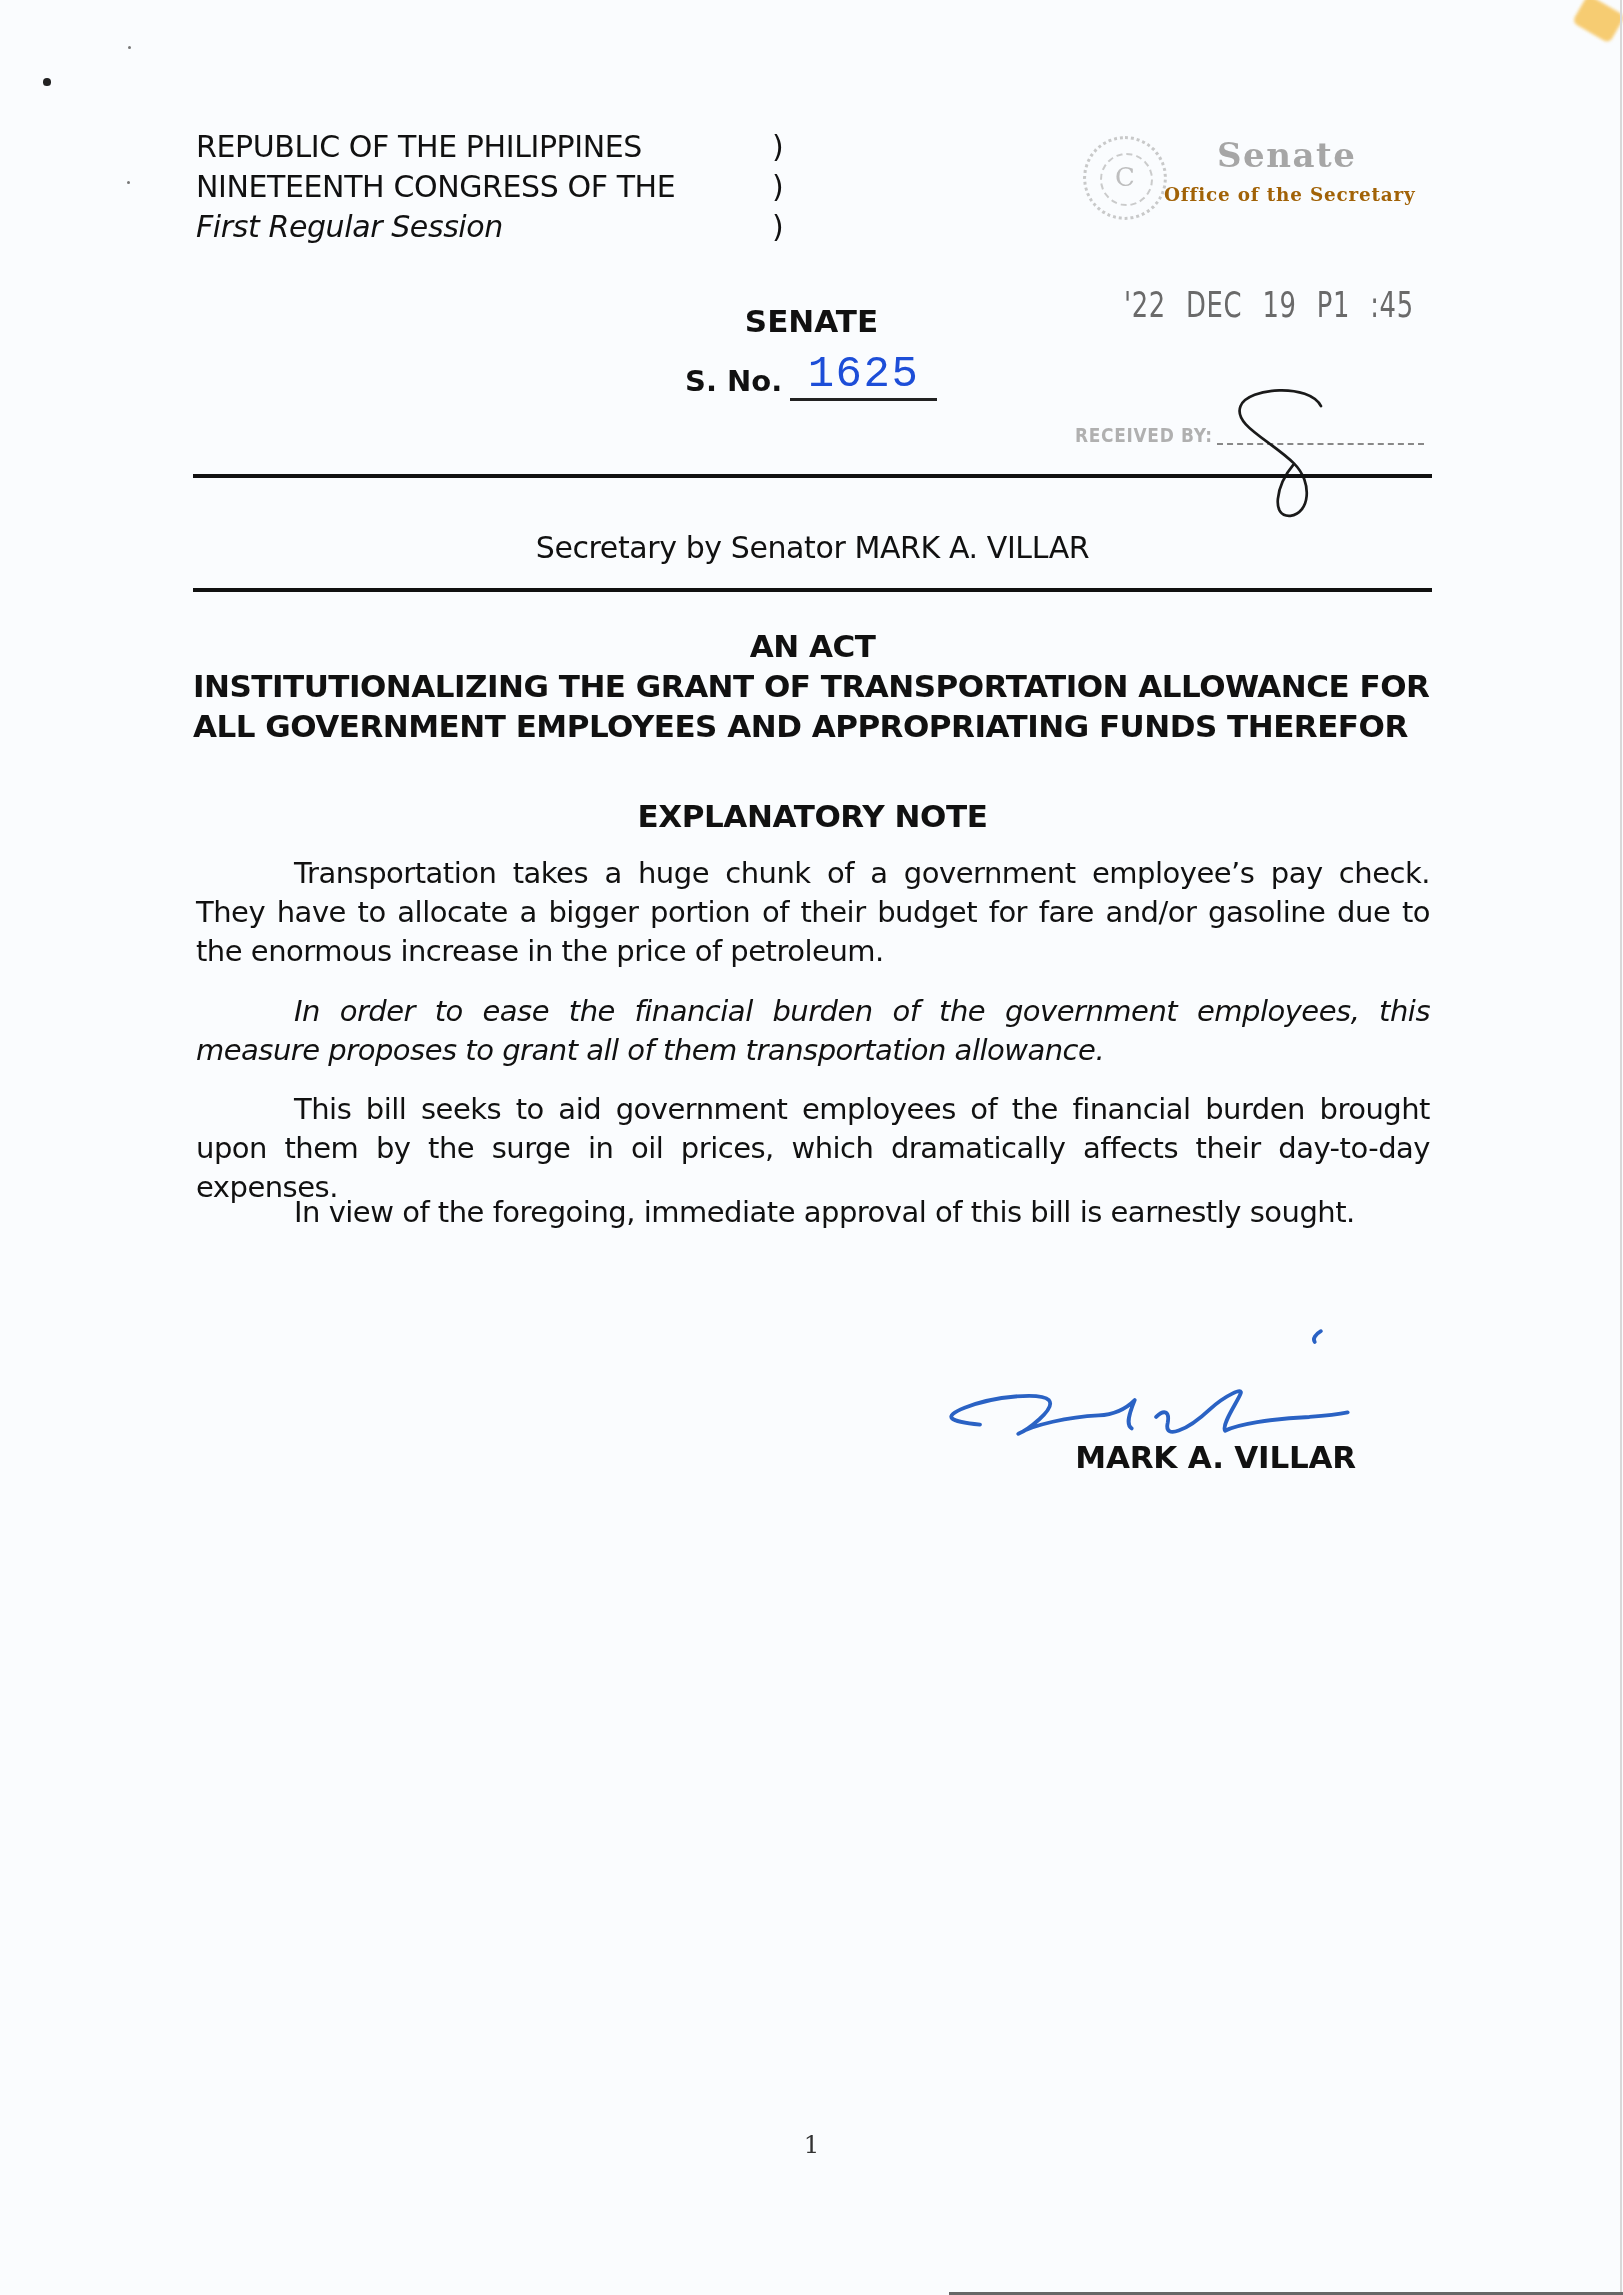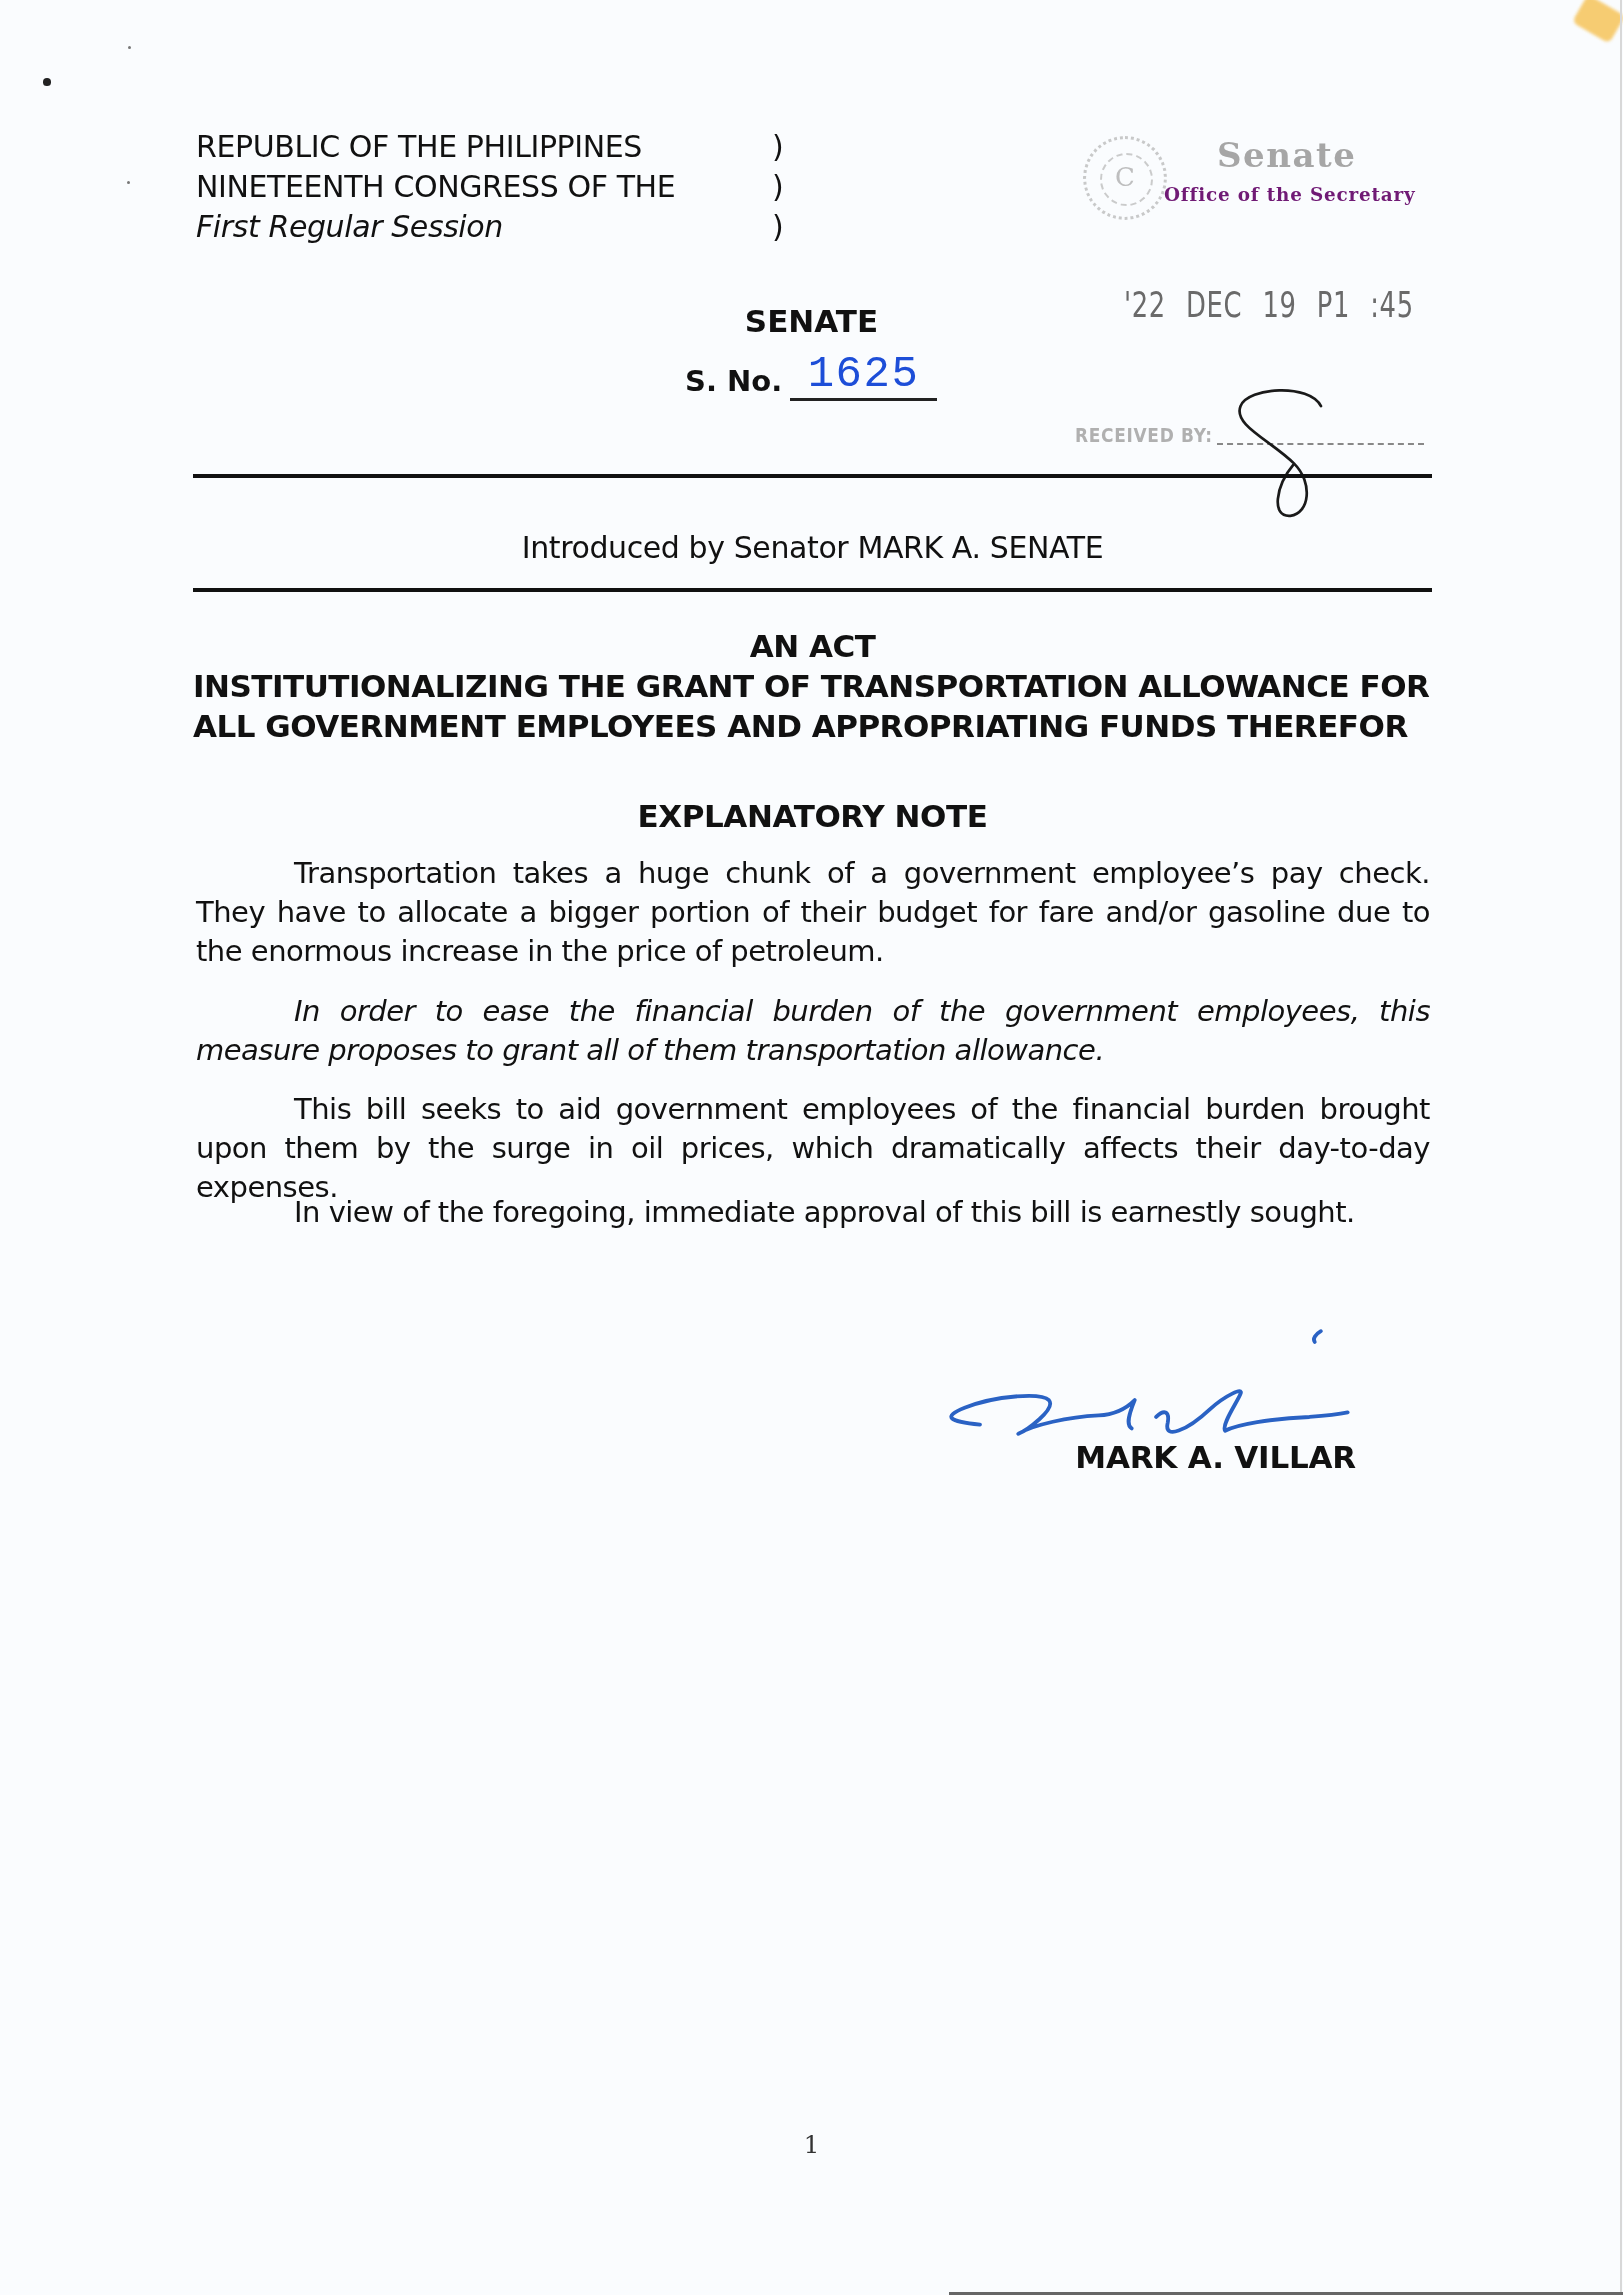--- a/index.html
+++ b/index.html
@@ -19,21 +19,21 @@
     .parens { left: 772px; top: 127px; font-size: 30px; line-height: 40px; }
 
     
     .seal { left: 1083px; top: 136px; width: 84px; height: 84px; border-radius: 50%;
             border: 3.8px dotted #b8b8b8; box-sizing: border-box; opacity: 0.75; }
     .seal .inner { position:absolute; left:13.8px; top:13.8px; width:49px; height:49px; border-radius:50%;
             border: 2.3px dashed #bbb; }
     .seal .mono { position:absolute; left:0; right:0; top:23px; text-align:center; font-family:"DejaVu Serif",serif;
             font-size:26px; color:#aaa; }
     .stamp-senate { left: 1217px; top: 135px; font-family: "DejaVu Serif", serif; font-size: 34px; color: #a6a6a6; font-weight: bold; letter-spacing: 1.5px; }
-    .stamp-office { left: 1164px; top: 184px; font-family: "DejaVu Serif", serif; font-size: 18.4px; color: #701a75; letter-spacing: 0.8px; font-weight: bold; }
+    .stamp-office { left: 1164px; top: 184px; font-family: "DejaVu Serif", serif; font-size: 18.4px; color: #a16207; letter-spacing: 0.8px; font-weight: bold; }
     .stamp-date { left: 1124px; top: 285px; font-family: "DejaVu Sans Condensed","DejaVu Sans", sans-serif; font-size: 35px; color: #6a6a6a; letter-spacing: 0.8px; word-spacing: 13.8px; transform: scaleX(0.82); transform-origin: left; }
 
     
     .senate { left: 689px; top: 303px; width: 245px; text-align: center; font-size: 31px; font-weight: bold; }
     .sno-label { left: 685px; top: 364px; font-size: 29px; font-weight: bold; }
     .sno-num { left: 790px; top: 351px; width: 147px; text-align: center; font-family: "Liberation Mono", "DejaVu Sans Mono", monospace; font-size: 44px; color: #1d4ed8; border-bottom: 3.1px solid #222; line-height: 47px; letter-spacing: 1.5px; }
 
     
     .received { left: 1075px; top: 423px; font-size: 20px; color: #b0b0b0; font-weight: bold; letter-spacing: 0.8px; transform: scaleX(0.85); transform-origin:left; }
     .received-line { left: 1217px; top: 443px; width: 207px; border-top: 2.3px dashed #888; }
@@ -104,21 +104,21 @@
 <div class="abs sno-label">S. No.</div>
 <div class="abs sno-num">1625</div>
 
 <div class="abs received">RECEIVED BY:</div>
 <div class="abs received-line"></div>
 <svg class="abs initials-sig" viewBox="0 0 160 180">
   <path d="M125 25 C 110 -5, 30 0, 20 25 C 10 50, 60 70, 90 100 C 115 125, 110 165, 85 168 C 60 170, 65 130, 90 100" fill="none" stroke="#1a1a1a" stroke-width="3.5" stroke-linecap="round"></path>
 </svg>
 
 <div class="abs rule r1"></div>
-<div class="abs introduced">Introduced by Senator MARK A. SENATE</div>
+<div class="abs introduced">Secretary by Senator MARK A. VILLAR</div>
 <div class="abs rule r2"></div>
 
 <div class="abs title-block">
   <div>AN ACT</div>
   <div class="act-title">INSTITUTIONALIZING THE GRANT OF TRANSPORTATION ALLOWANCE FOR ALL GOVERNMENT EMPLOYEES AND APPROPRIATING FUNDS THEREFOR</div>
 </div>
 
 <div class="abs expl">EXPLANATORY NOTE</div>
 
 <div class="abs body-text p1">

